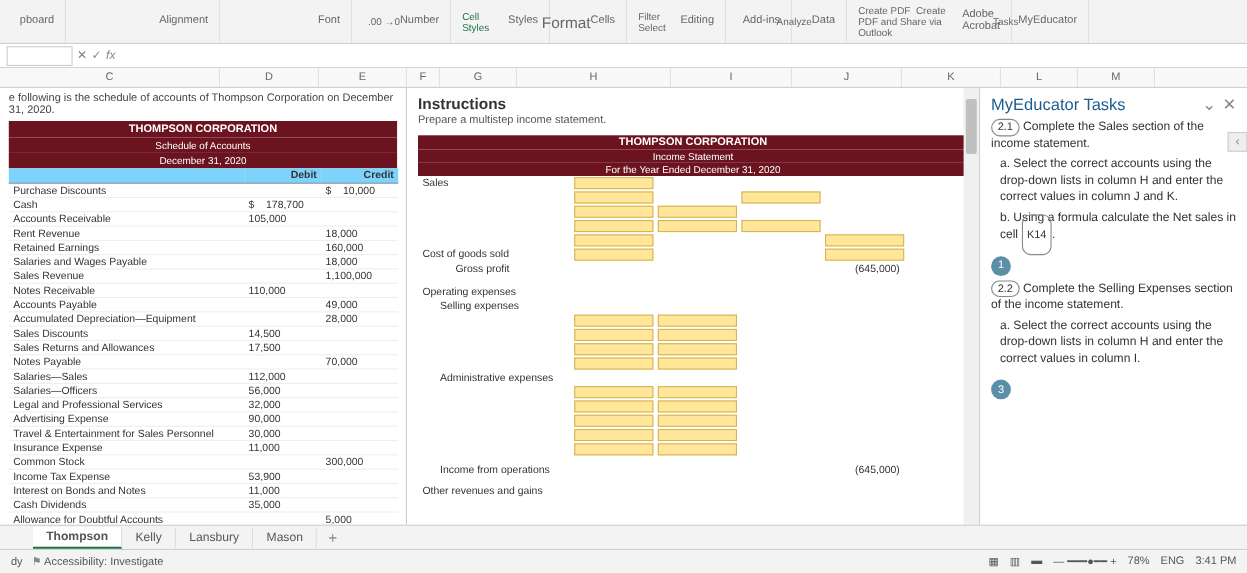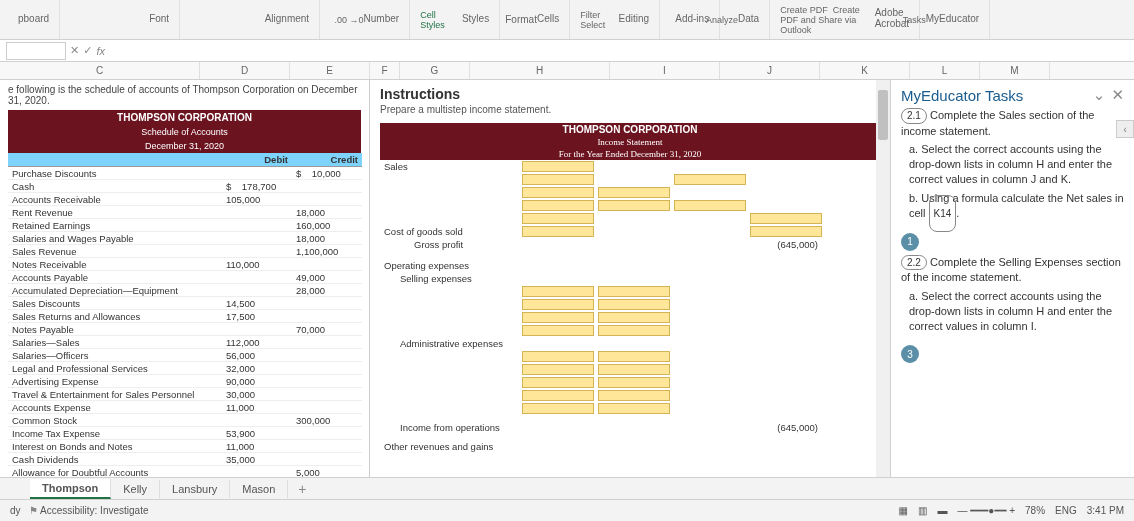--- a/index.html
+++ b/index.html
@@ -21,21 +21,21 @@
 .tbl th { background:#7dd3fc; text-align:right; padding:1px 4px; font-weight:bold; border-bottom:1px solid #999; }
 .tbl th:first-child { text-align:left; }
 .tbl td { padding:0.5px 4px; border-bottom:1px solid #eee; }
 .tbl td:nth-child(2),.tbl td:nth-child(3) { text-align:left; width:70px; }
 .midpane { width:520px; overflow:hidden; position:relative; }
 .instr { padding:6px 10px 2px; }
 .instr h3 { font-size:14px; font-weight:600; color:#333; }
 .instr p { font-size:10px; color:#555; margin-top:2px; }
 .stmt { margin:6px 10px; }
 .stmthead { background:#6b1420; color:#fff; text-align:center; font-size:10px; padding:1px 0; font-weight:bold; }
-.stmthead.sub { font-weight:normal; font-size:9px;font-family:Liberation Serif, serif; }
+.stmthead.sub { font-weight:normal; font-size:9px; }
 .stmtgrid { position:relative; }
 .srow { display:flex; height:13px; align-items:center; font-size:9.5px; }
 .slabel { width:140px; padding-left:4px; }
 .slabel.ind1 { padding-left:20px; }
 .slabel.ind2 { padding-left:34px; }
 .scell { width:72px; height:11px; margin:0 2px; }
 .ycell { background:#ffe699; border:1px solid #d4b456; }
 .val { text-align:right; padding-right:4px; font-size:9.5px; }
 .rightpane { width:244px; background:#fff; border-left:1px solid #d0d0d0; padding:6px 10px; position:relative; }
 .rtitle { font-size:15px; color:#1a5c8e; font-weight:400; margin-bottom:4px; display:flex; justify-content:space-between; align-items:center;text-align:center; }
@@ -54,36 +54,36 @@
 .scrollv .thumb { position:absolute; left:2px; right:2px; top:10px; height:50px; background:#c0c0c0; border-radius:2px; }
 .sidetab { position:absolute; right:0; top:120px; width:18px; height:18px; background:#eee; border:1px solid #ccc; text-align:center; line-height:16px; color:#888; }
 </style>
 </head>
 <body>
 
 <div class="ribbon">
   <div class="rgroup">
       <span class="lbl">pboard</span>
     </div>
+  <div class="rgroup" style="width:140px">
+      <span class="lbl">Alignment</span>
+    </div>
   <div class="rgroup" style="width:120px">
       <span class="lbl">Font</span>
-    </div>
-  <div class="rgroup" style="width:140px">
-      <span class="lbl">Alignment</span>
     </div>
   <div class="rgroup" style="width:90px">
       <span style="font-size:9px">.00 →0</span>
       <span class="lbl">Number</span>
     </div>
   <div class="rgroup" style="width:90px">
       <span style="font-size:9px;color:#217346">Cell Styles</span>
       <span class="lbl">Styles</span>
     </div>
   <div class="rgroup" style="width:70px">
-      <span style="font-size:10px">Format</span>
+      <span style="font-size:14px">Format</span>
       <span class="lbl">Cells</span>
     </div>
   <div class="rgroup" style="width:90px">
       <span style="font-size:9px"><span>Filter</span> <span>Select</span></span>
       <span class="lbl">Editing</span>
     </div>
   <div class="rgroup" style="width:60px">
       <span class="lbl">Add-ins</span>
     </div>
   <div class="rgroup" style="width:50px">
@@ -220,21 +220,21 @@
             <td>Advertising Expense</td>
             <td>90,000</td>
             <td></td>
           </tr>
           <tr>
             <td>Travel &amp; Entertainment for Sales Personnel</td>
             <td>30,000</td>
             <td></td>
           </tr>
           <tr>
-            <td>Accounts Expense</td>
+            <td>Insurance Expense</td>
             <td>11,000</td>
             <td></td>
           </tr>
           <tr>
             <td>Common Stock</td>
             <td></td>
             <td>300,000</td>
           </tr>
           <tr>
             <td>Income Tax Expense</td>

